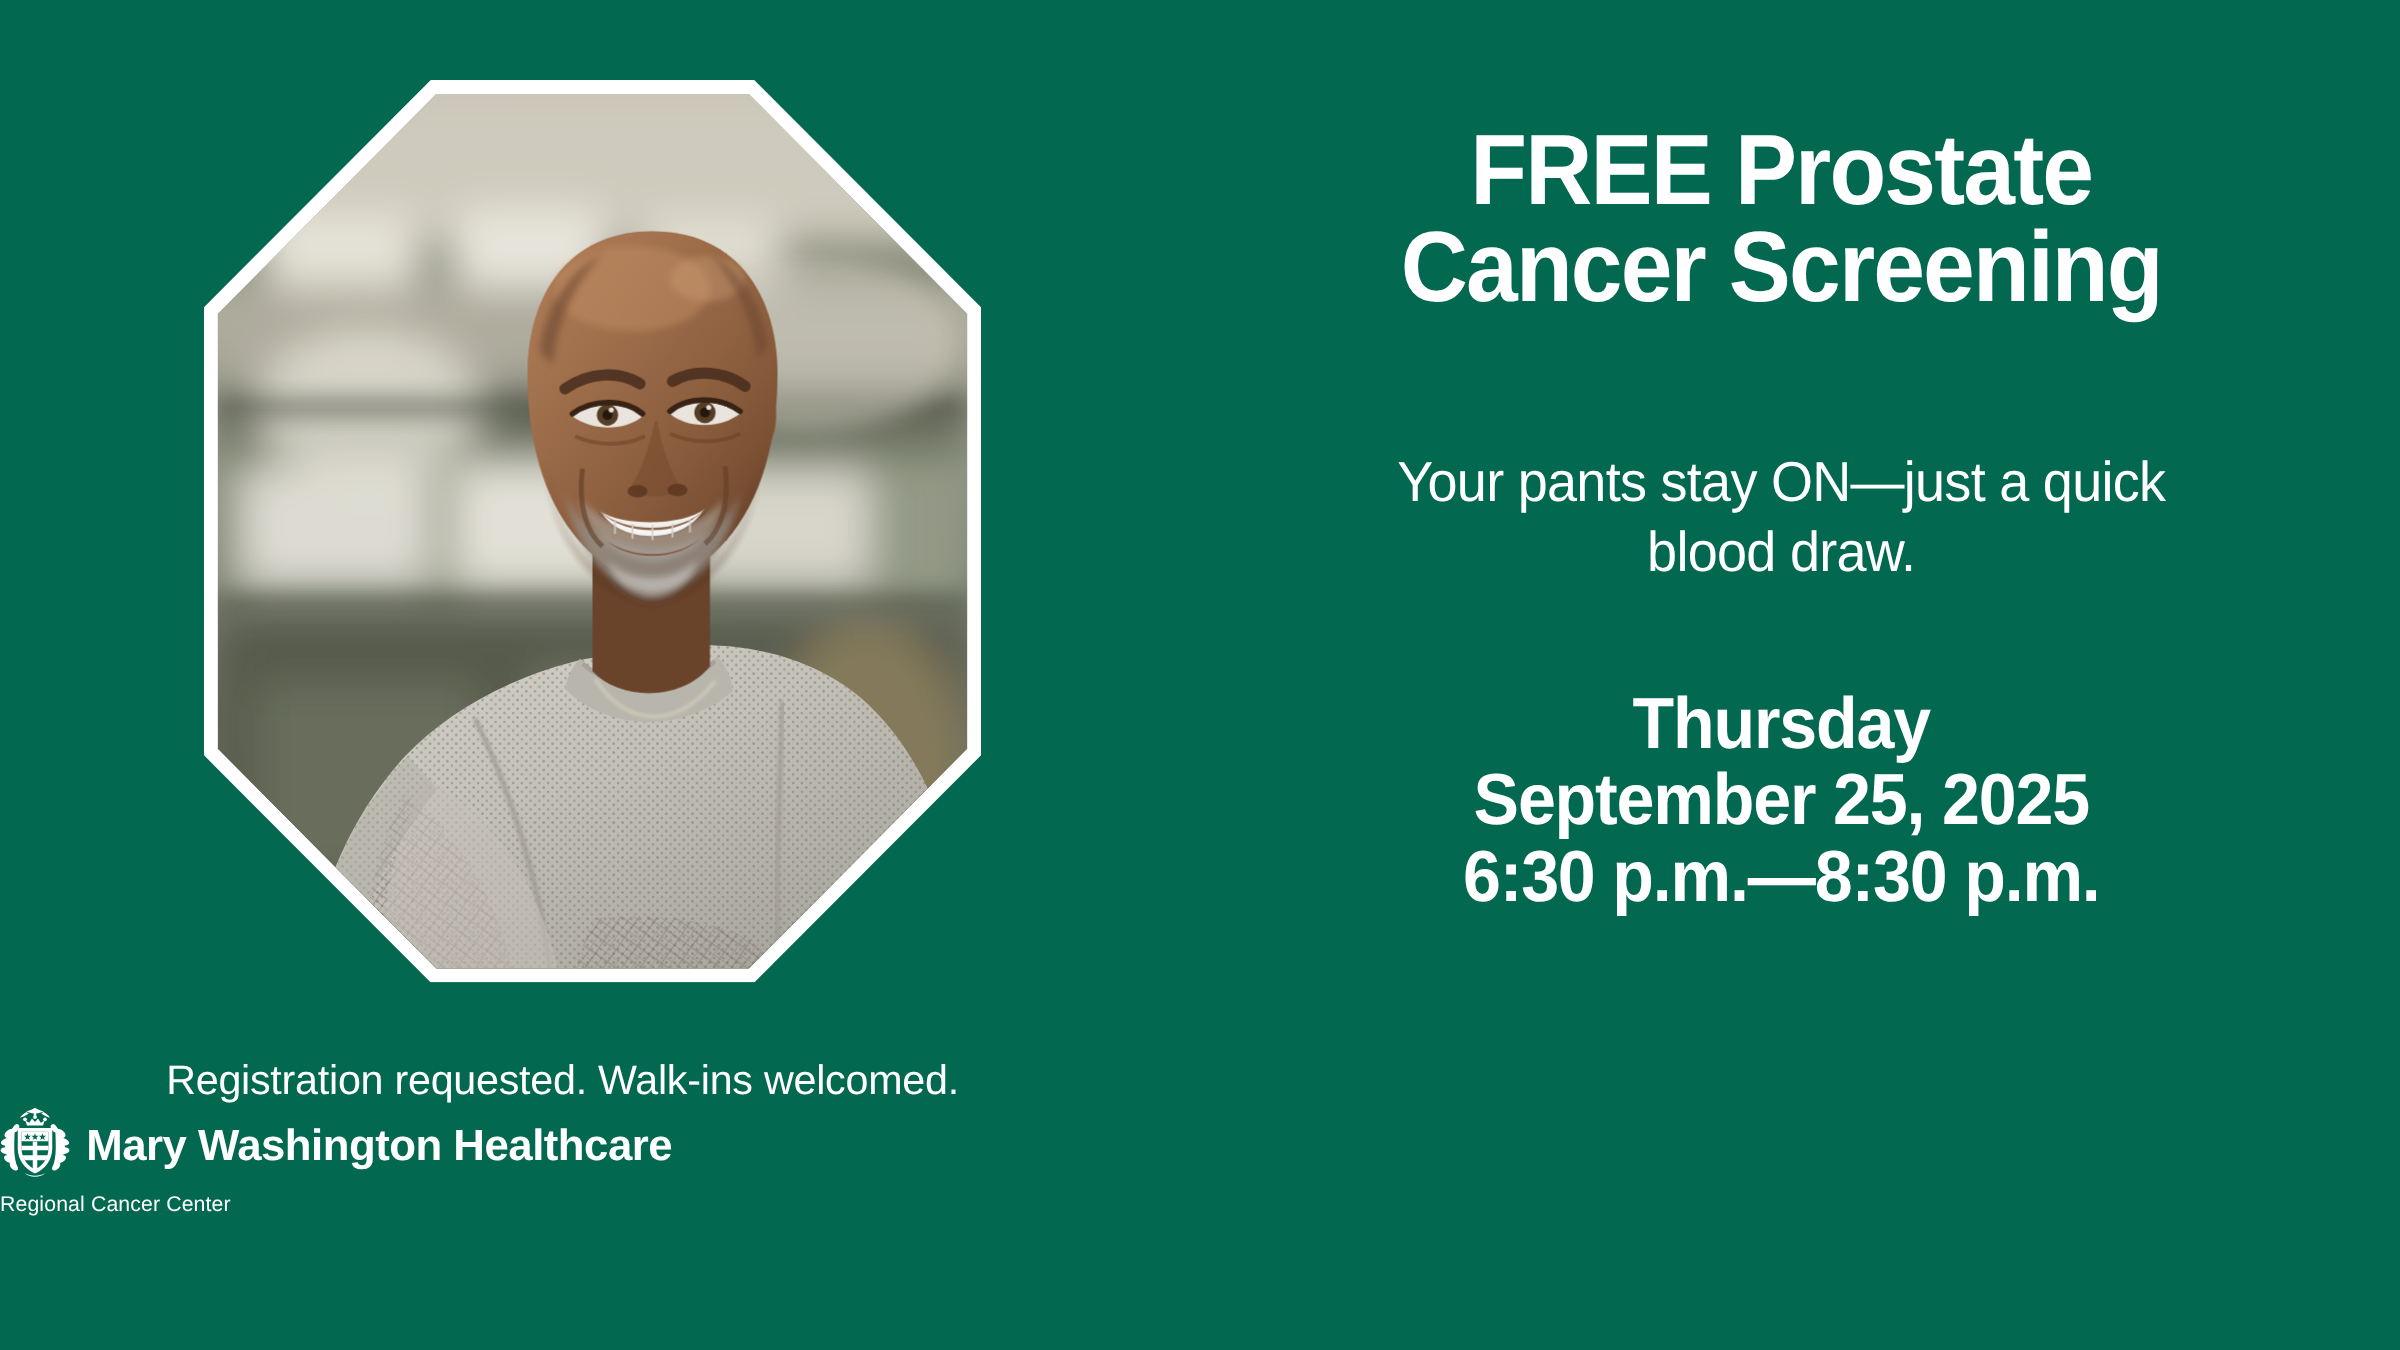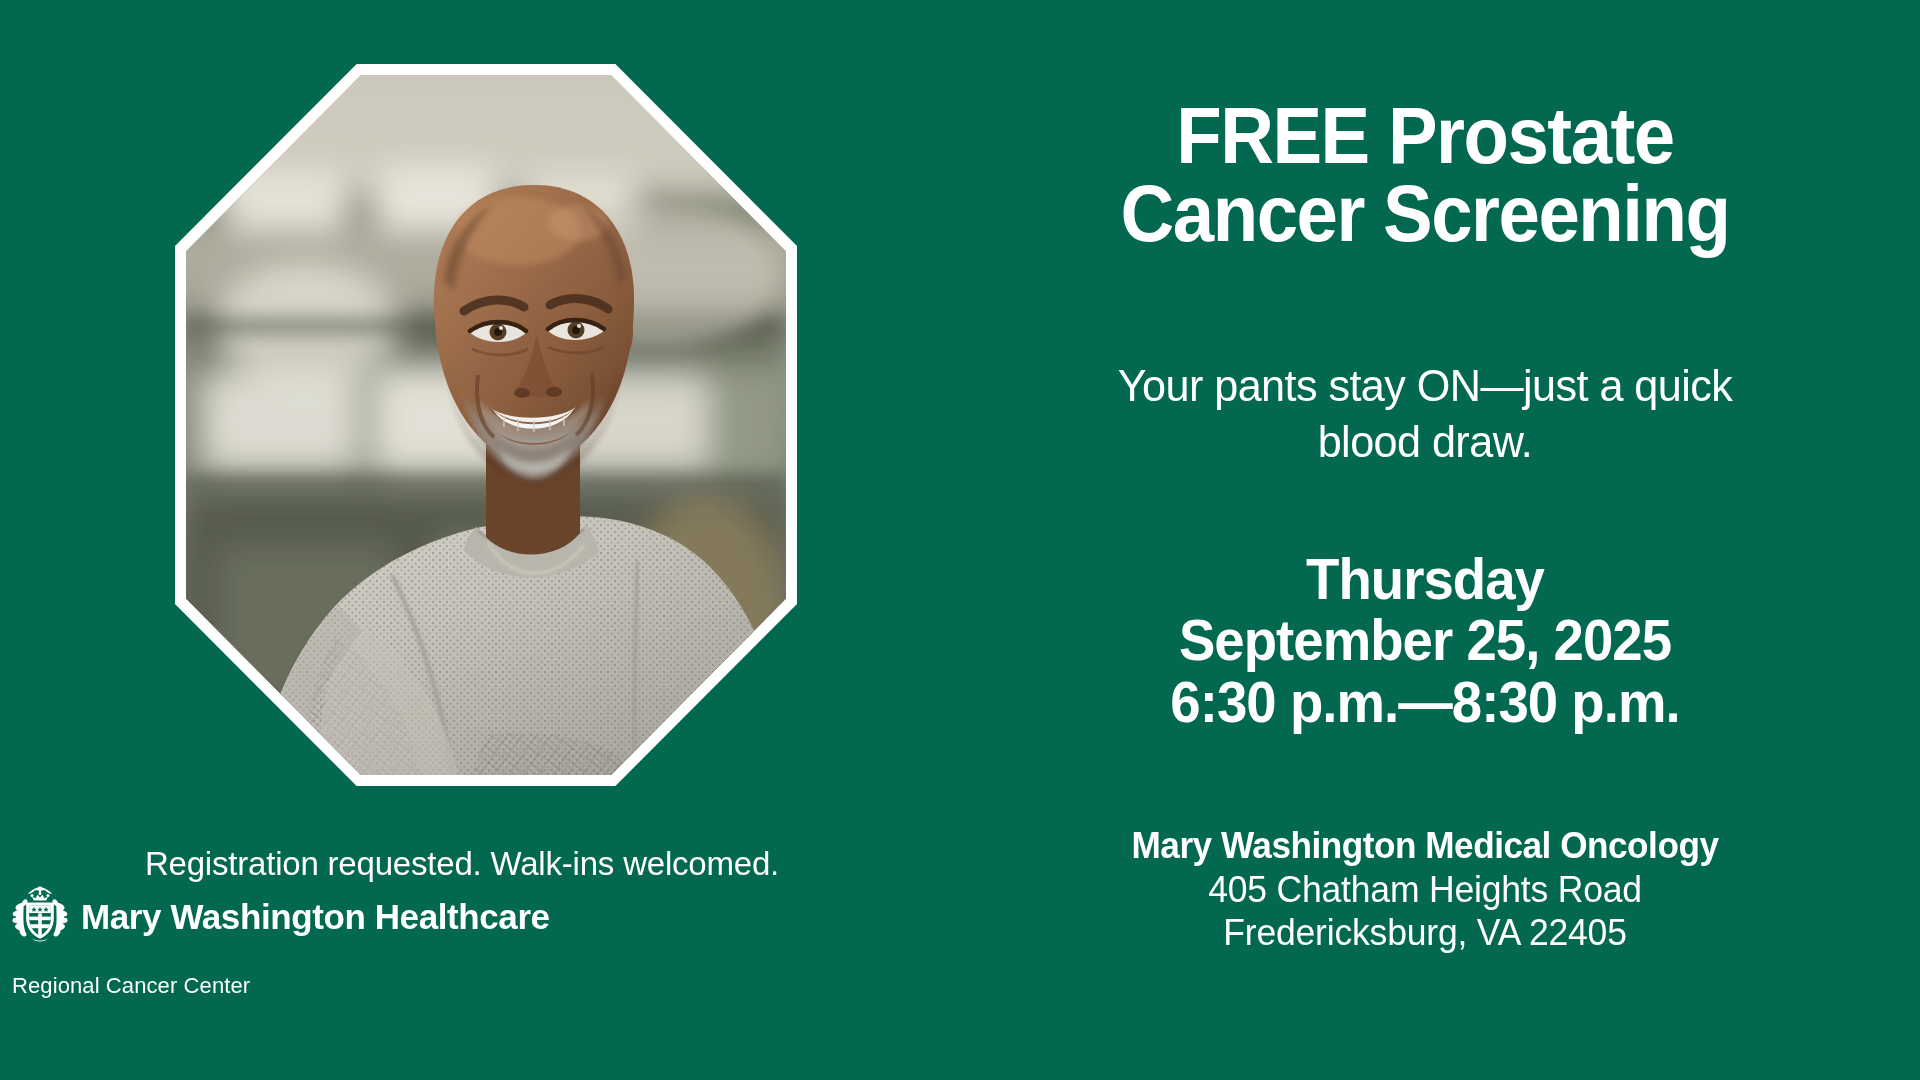--- a/index.html
+++ b/index.html
@@ -18,21 +18,21 @@
   }
   .bg {
     position: absolute;
     inset: 0;
     background: #02684f;
   }
 
   
   .left-col {
     position: absolute;
-    left: 12px;
+    left: 0;
     top: 0;
     width: 960px;
     height: 1080px;
     text-decoration: underline;
   }
 
   
   .photo-frame {
     position: absolute;
     left: 163px;
@@ -86,22 +86,22 @@
   }
   .crest { width: 56px; height: 62px; display: block; flex: 0 0 auto; }
   .logo-wordmark {
     font-size: 35px;
     font-weight: 700;
     letter-spacing: -0.4px;
     white-space: nowrap;
     line-height: 1;
   }
   .logo-sub {
-    margin-top: 28px;
-    font-size: 22px;
+    margin-top: 8px;
+    font-size: 17px;
     font-weight: 400;
     letter-spacing: 0.1px;
     line-height: 1;
   }
 
   
   .right-col {
     position: absolute;
     left: 930px;
     top: 0;
@@ -460,19 +460,14 @@
       <span>Your pants stay ON—just a quick</span>
       <span class="l2">blood draw.</span>
     </div>
 
     <div class="datetime">
       <span>Thursday</span>
       <span>September 25, 2025</span>
       <span>6:30 p.m.—8:30 p.m.</span>
     </div>
 
-    <div class="venue">
-      <div class="venue-name">Mary Washington Medical Oncology</div>
-      <div class="venue-street">405 Chatham Heights Road</div>
-      <div class="venue-city">Fredericksburg, VA 22405</div>
-    </div>
   </div>
 </div>
 
 </body></html>

